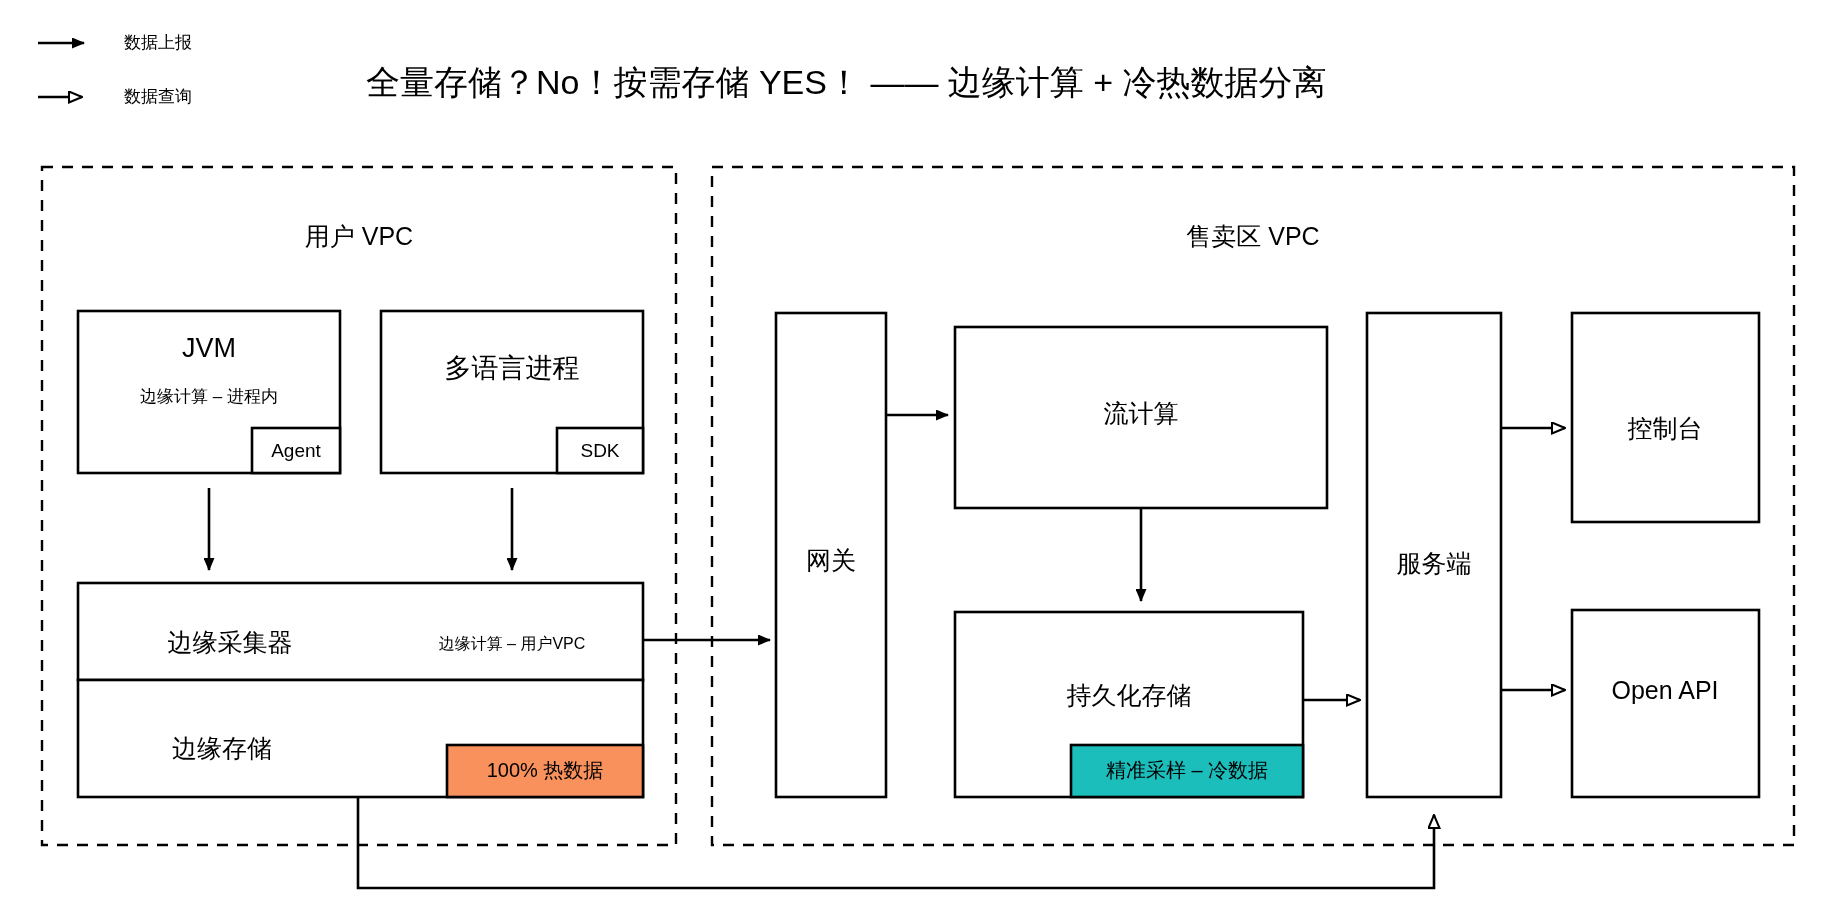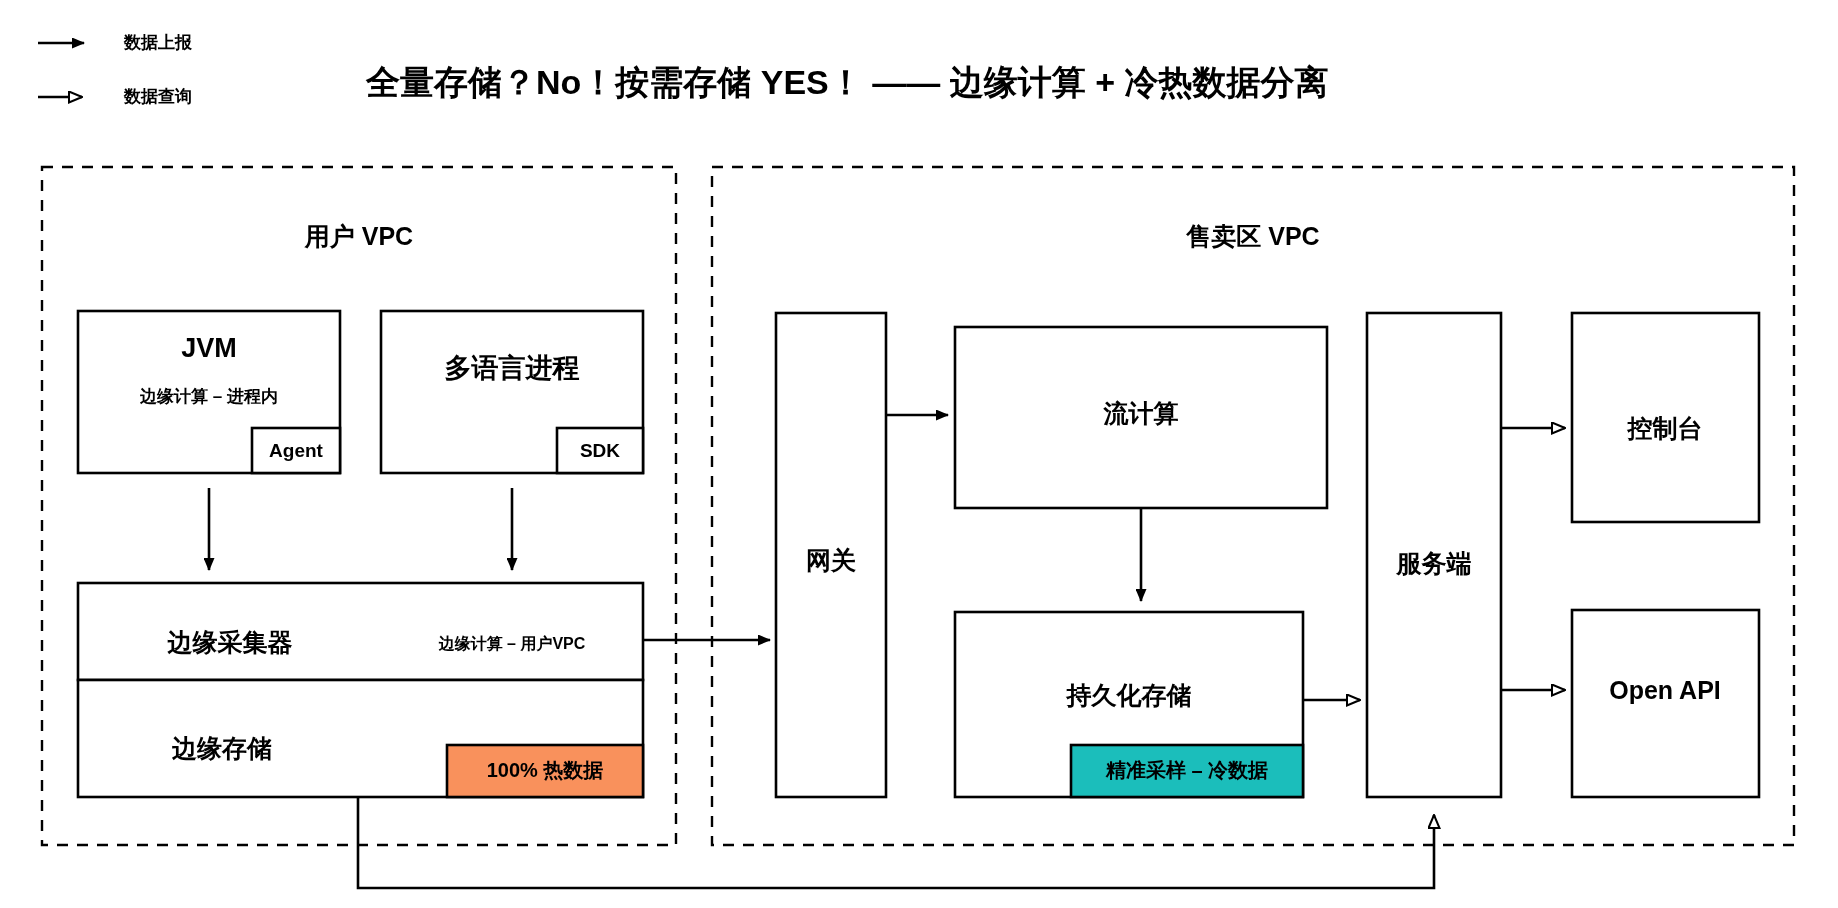--- a/index.html
+++ b/index.html
@@ -12,21 +12,20 @@
     height: 908px;
     font-family: "Liberation Sans", sans-serif;
     color: #000000;
     overflow: hidden;
   }
   #canvas {
     position: relative;
     width: 1838px;
     height: 644px;
     background: #ffffff;
-    font-weight: bold;
   }
   svg#diagram {
     position: absolute;
     left: 0;
     top: 0;
     width: 1838px;
     height: 908px;
   }
   .box-rect {
     fill: #ffffff;

